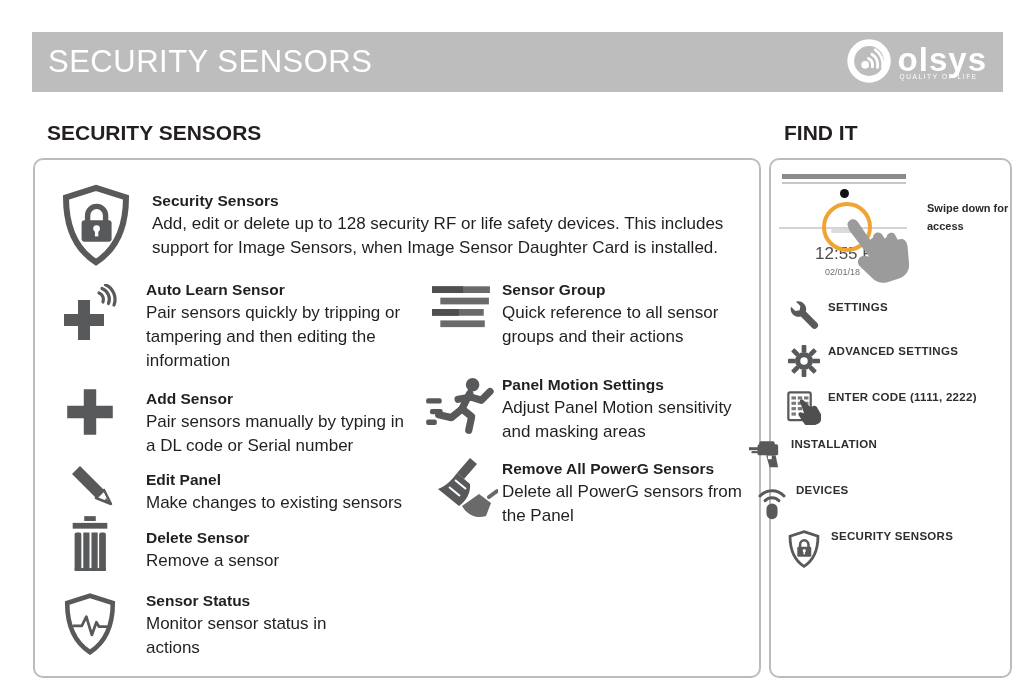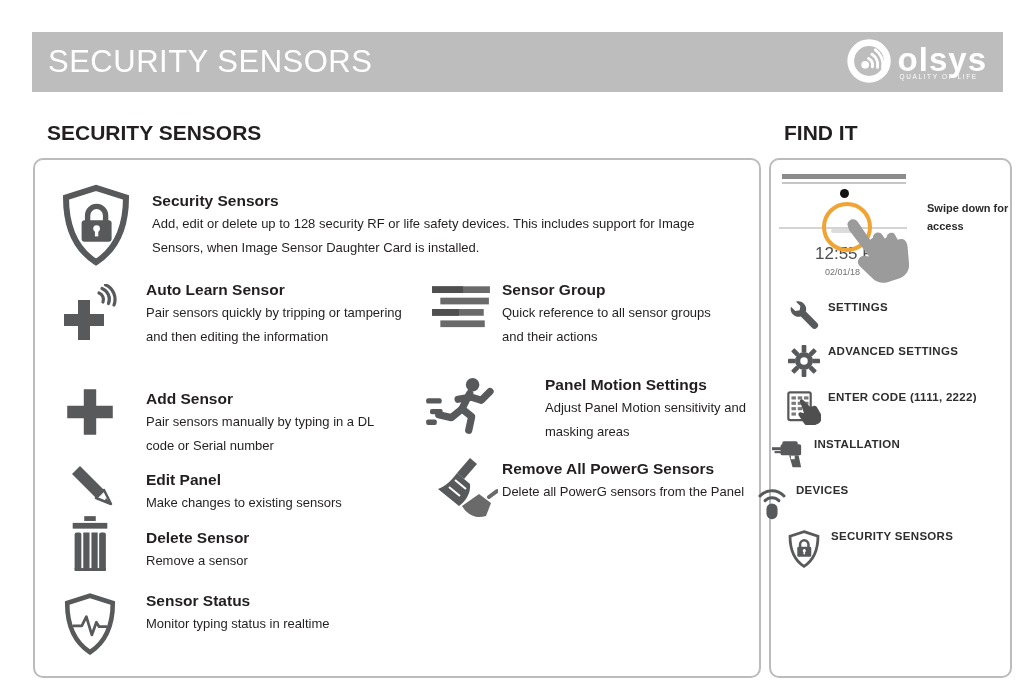--- a/index.html
+++ b/index.html
@@ -16,21 +16,21 @@
   .logo{display:flex;align-items:center;}
   .logo-right{display:flex;flex-direction:column;line-height:1;}
   .logo-text{color:#ffffff;font-size:33px;font-weight:700;letter-spacing:1px;margin-left:2px;}
   .logo-tag{color:#ffffff;font-size:6.5px;letter-spacing:1.6px;margin-left:4px;margin-top:-2px;}
   
   .sec-h{font-size:21px;font-weight:700;color:#231f20;}
   
   .panel{border:2px solid #bcbcbc;border-radius:10px;background:#ffffff;box-sizing:border-box;}
   
   .i-title{font-weight:700;font-size:15.5px;line-height:22px;}
-  .i-desc{font-size:13px;line-height:24px;}
+  .i-desc{font-size:17px;line-height:24px;}
   .icon-box{display:flex;align-items:center;justify-content:center;}
   
   .mini{left:779px;top:168px;width:228px;height:125px;}
   .mini .bar1{position:absolute;left:3px;top:6px;width:124px;height:5px;background:#8b8b8b;}
   .mini .bar2{position:absolute;left:3px;top:14px;width:124px;height:2px;background:#c6c6c6;}
   .mini .cam{position:absolute;left:61px;top:21px;width:9px;height:9px;border-radius:50%;background:#111;}
   .mini .swipeline{position:absolute;left:0px;top:59px;width:128px;height:2px;background:#d4d4d4;}
   .mini .handle{position:absolute;left:52px;top:61px;width:26px;height:4px;background:#dcdcdc;border-radius:2px;}
   .mini .time{position:absolute;left:36px;top:76px;font-size:17px;color:#4d4d4d;}
   .mini .date{position:absolute;left:46px;top:99px;font-size:9px;color:#707070;}
@@ -140,21 +140,21 @@
 </div>
 
 <div class="abs icon-box" style="left:52px;top:592px;width:76px;height:64px;">
   <svg width="58" height="62" viewBox="0 0 60 68">
     <path d="M30 3 L55 11 C55 30 50 52 30 65 C10 52 5 30 5 11 Z" fill="#ffffff" stroke="#58595b" stroke-width="5"></path>
     <polyline points="12,36 21,36 26,26 32,46 37,32 40,37 48,37" fill="none" stroke="#58595b" stroke-width="3" stroke-linejoin="round" stroke-linecap="round"></polyline>
   </svg>
 </div>
 <div class="abs" style="left:146px;top:590px;width:196px;">
   <div class="i-title">Sensor Status</div>
-  <div class="i-desc">Monitor typing status in realtime</div>
+  <div class="i-desc">Monitor sensor status in actions</div>
 </div>
 
 <div class="abs icon-box" style="left:425px;top:284px;width:72px;height:48px;">
   <svg width="62" height="46" viewBox="0 0 60 44">
     <g fill="#6a6a6a">
       <rect x="2" y="1" width="56" height="6.5"></rect>
       <rect x="10" y="12" width="47" height="6.5"></rect>
       <rect x="2" y="23" width="50" height="6.5"></rect>
       <rect x="10" y="34" width="43" height="6.5"></rect>
     </g>
@@ -177,21 +177,21 @@
       <path d="M37 33 L47 41 L44 55"></path>
       <path d="M37 33 L26 42 L13 39"></path>
     </g>
     <g fill="#58595b">
       <rect x="0" y="22" width="16" height="5.5" rx="2"></rect>
       <rect x="4" y="33" width="13" height="5.5" rx="2"></rect>
       <rect x="0" y="44" width="11" height="5.5" rx="2"></rect>
     </g>
   </svg>
 </div>
-<div class="abs" style="left:502px;top:374px;width:238px;margin-left:43px;">
+<div class="abs" style="left:502px;top:374px;width:238px;">
   <div class="i-title">Panel Motion Settings</div>
   <div class="i-desc">Adjust Panel Motion sensitivity and masking areas</div>
 </div>
 
 <div class="abs icon-box" style="left:423px;top:456px;width:78px;height:70px;">
   <svg width="72" height="66" viewBox="0 0 72 66">
     <path d="M44 0 l7 6 -13 15 -7 -6 z" fill="#58595b"></path>
     <path d="M31 15 l13 11 c1 9 -4 17 -11 22 L12 31 c8 -3 14 -9 19 -16 z" fill="#58595b"></path>
     <path d="M23 29 l11 9" stroke="#ffffff" stroke-width="2" fill="none"></path>
     <path d="M29 22 l11 9" stroke="#ffffff" stroke-width="2" fill="none"></path>
@@ -266,21 +266,21 @@
         <rect x="5" y="18" width="5" height="3.5"></rect>
           <rect x="12" y="18" width="5" height="3.5"></rect>
         <rect x="5" y="24" width="5" height="3.5"></rect>
       </g>
       <path d="M15 13 c-2-2 1-5 3-3 l8 8 3-1 c2-1 4 0 5 2 l4 7 c2 4 0 9-4 11 l-5 2 c-4 2-8 0-10-3 l-6-9 c-1-2 1-4 3-3 l3 1 z" fill="#4f4f4f"></path>
     </svg>
   </span>
   <span class="menu-label">ENTER CODE (1111, 2222)</span>
 </div>
 
-<div class="menu-row" style="left:772px;top:438px;height:36px;">
+<div class="menu-row" style="left:749px;top:438px;height:36px;">
   <span class="menu-ic">
     <svg width="38" height="33" viewBox="0 0 42 36">
       <g fill="#58595b">
         <rect x="0" y="9.5" width="11" height="3.5"></rect>
         <rect x="3" y="14" width="8" height="2.5"></rect>
         <rect x="12" y="2.5" width="18" height="6" rx="2"></rect>
         <rect x="10" y="6" width="24" height="13" rx="2"></rect>
         <path d="M20 19 h11 l3 14 h-10 z"></path>
       </g>
       <rect x="22" y="19.5" width="4.5" height="4" fill="#ffffff"></rect>

